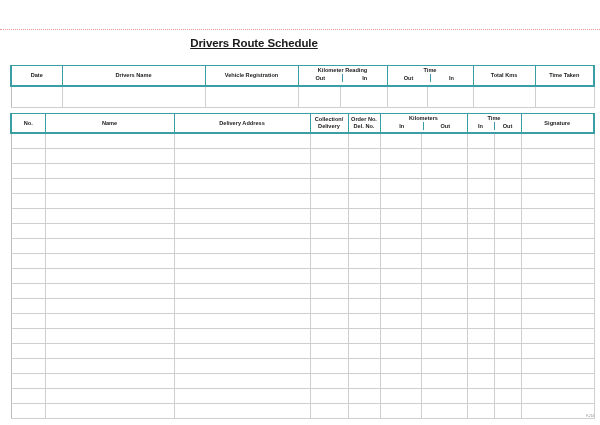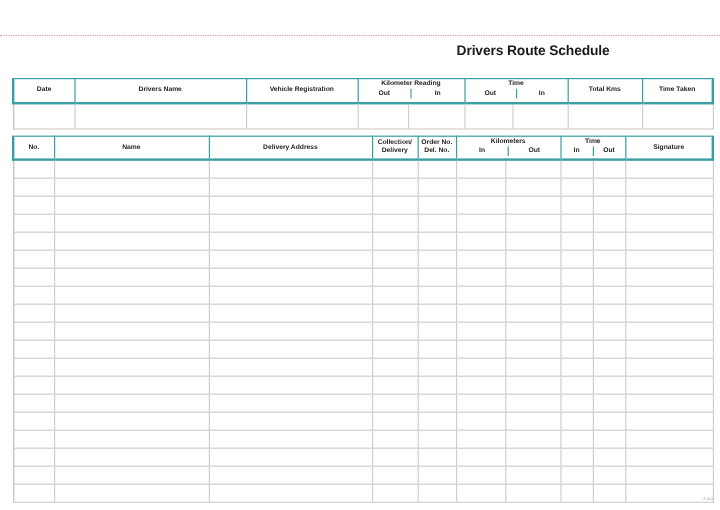--- a/index.html
+++ b/index.html
@@ -1,18 +1,18 @@
 <!DOCTYPE html>
 <html><head>
 <meta charset="utf-8">
 <style>
   html, body { margin:0; padding:0; background:#ffffff; }
   body { width:600px; height:425px; position:relative; overflow:hidden; font-family:"Liberation Sans", sans-serif; color:#1a1a1a; }
   .perf { position:absolute; left:0; top:29px; width:600px; height:0; border-top:1px dotted #e89a9a; }
-  .title { position:absolute; left:0; top:37px; width:508px; text-align:right; font-weight:bold; font-size:11.5px; letter-spacing:-0.1px; }
+  .title { position:absolute; left:0; top:37px; width:508px; text-align:center; font-weight:bold; font-size:11.5px; letter-spacing:-0.1px;text-decoration:underline; }
   table { position:absolute; border-collapse:collapse; table-layout:fixed; }
   th { font-size:5.6px; font-weight:bold; color:#222; padding:0; text-align:center; line-height:7px; border:1px solid #3a9ea5; }
   td { border:1px solid #cfcfcf; padding:0; }
   .t1 { left:10px; top:65px; width:583px; }
   .t1 thead tr th { border-top:1.5px solid #3a9ea5; }
   .t1 .hdr th { height:18px; }
   .t1 .body td { height:20px; }
   .t2 { left:10px; top:113px; width:583px; }
   .t2 .hdr th { height:17px; }
   .t2 .body td { height:14px; }

